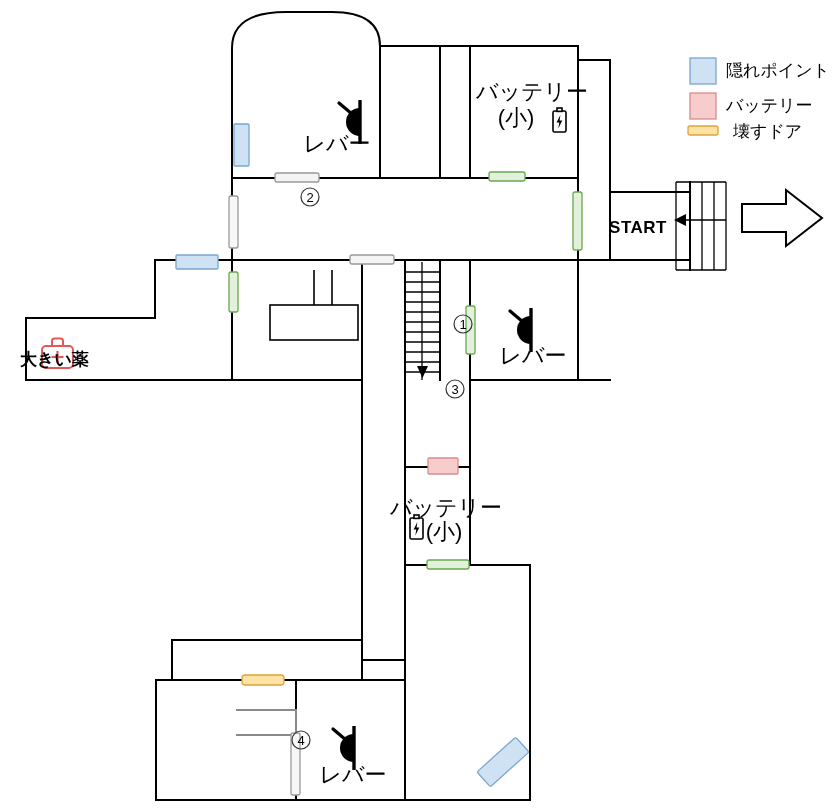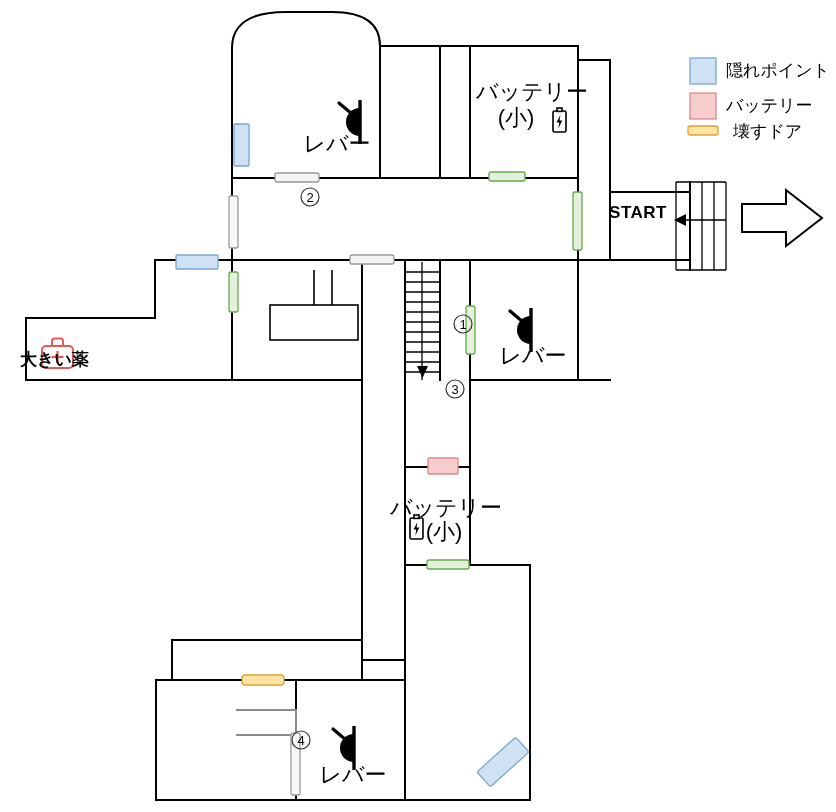--- a/index.html
+++ b/index.html
@@ -336,21 +336,21 @@
   </svg>
 
   <div class="text-layer">
 
     <div style="position:absolute; left:337px; top:129px; transform:translateX(-50%);" class="txt label-jp">レバー</div>
 
     <div style="position:absolute; left:532px; top:77px; transform:translateX(-50%);" class="txt label-jp">バッテリー</div>
 
     <div style="position:absolute; left:516px; top:103px; transform:translateX(-50%);" class="txt label-jp">(小)</div>
 
-    <div style="position:absolute; left:638px; top:213px; transform:translate(-50%,-50%);" class="txt label-start">START</div>
+    <div style="position:absolute; left:638px; top:228px; transform:translate(-50%,-50%);" class="txt label-start">START</div>
 
     <div style="position:absolute; left:533px; top:341px; transform:translateX(-50%);" class="txt label-jp">レバー</div>
 
     <div style="position:absolute; left:446px; top:493px; transform:translateX(-50%);" class="txt label-jp">バッテリー</div>
 
     <div style="position:absolute; left:444px; top:517px; transform:translateX(-50%);" class="txt label-jp">(小)</div>
 
     <div style="position:absolute; left:20px; top:312px;" class="txt label-jp-b">大きい薬</div>
 
     <div style="position:absolute; left:353px; top:760px; transform:translateX(-50%);" class="txt label-jp">レバー</div>

